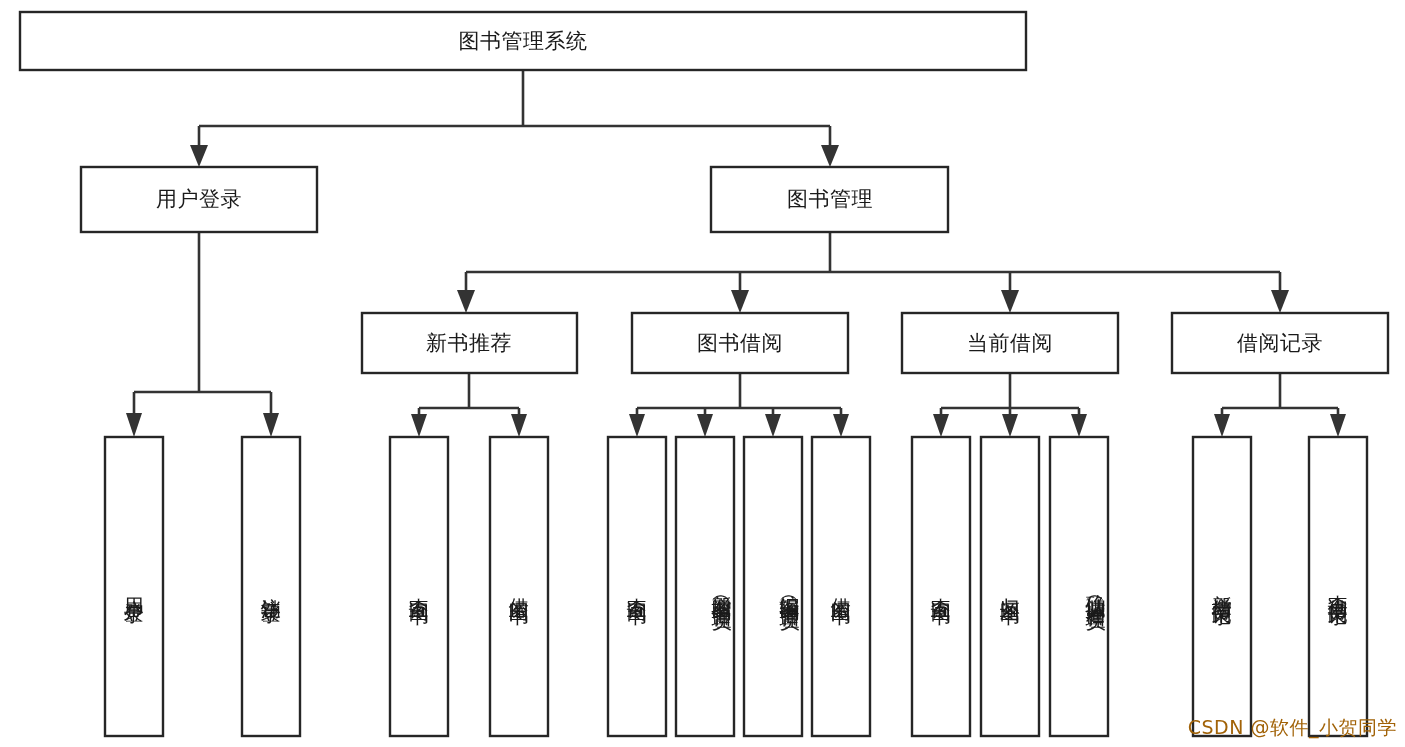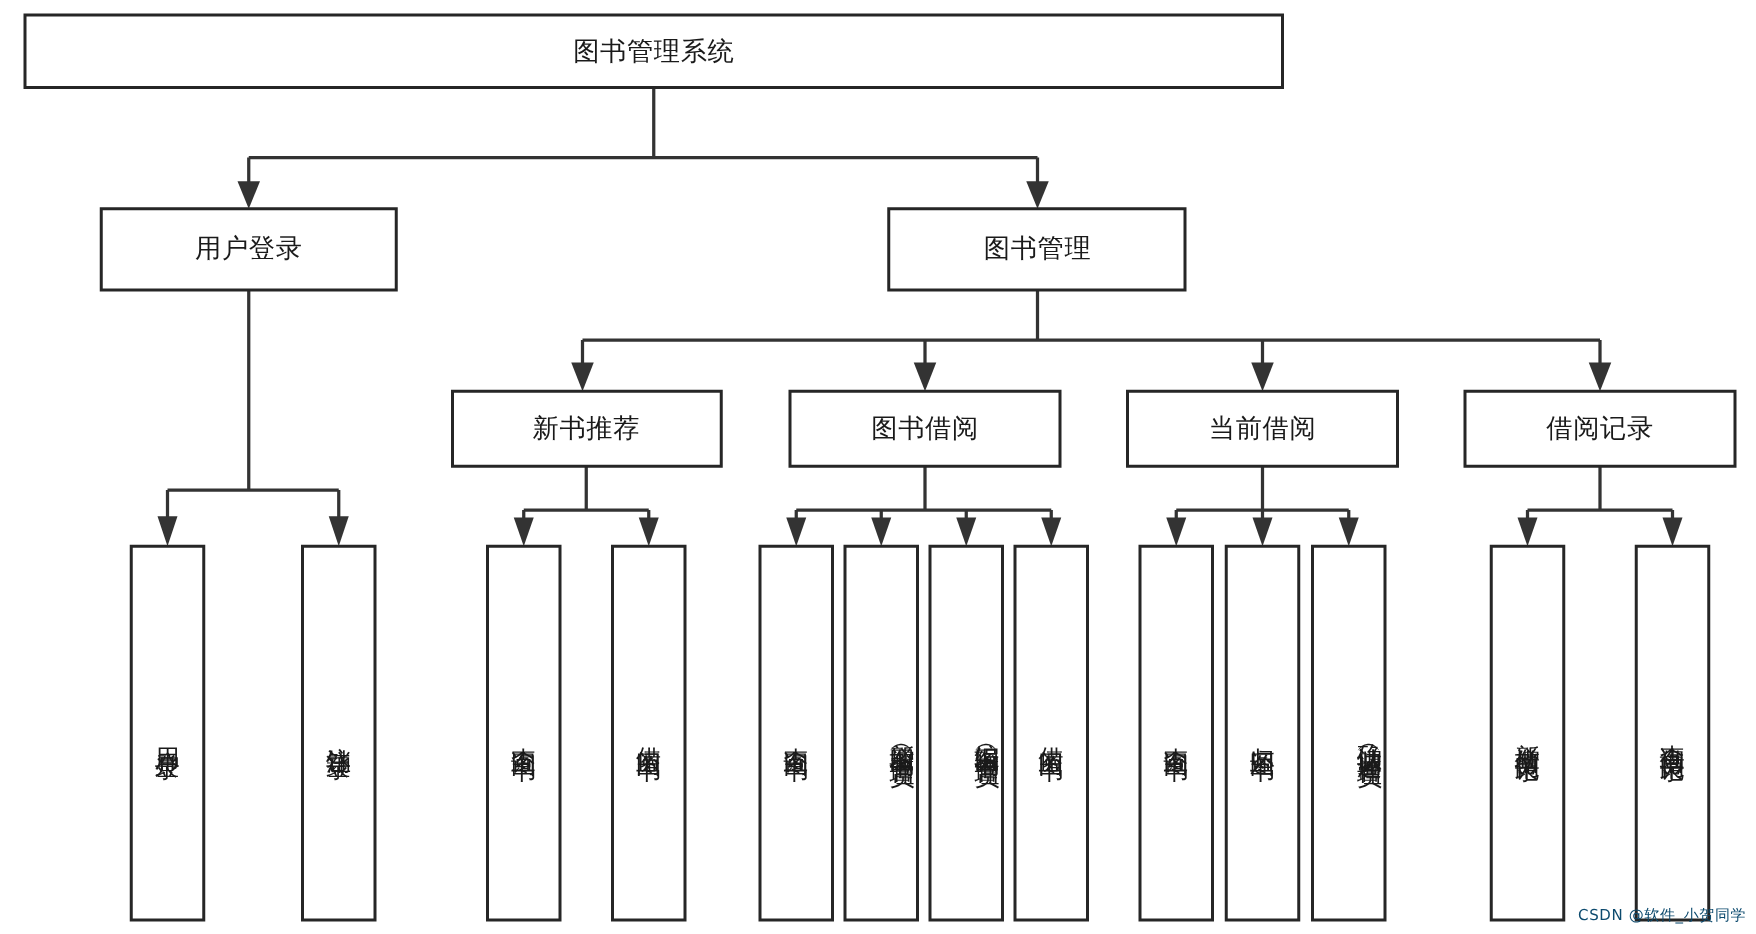--- a/index.html
+++ b/index.html
@@ -64,22 +64,22 @@
     align-items: center;
     justify-content: center;
     pointer-events: none;
     white-space: normal;
   }
   .watermark {
     position: absolute;
     right: 8px;
     bottom: 6px;
     font-family: "DejaVu Sans", "Liberation Sans", sans-serif;
-    font-size: 12px;
-    color: #0c4a6e;
+    font-size: 19px;
+    color: #a16207;
     letter-spacing: 0.5px;
     white-space: nowrap;
   }
 </style>
 </head>
 <body>
 
 <div id="diagram-root">
 
   <svg class="diagram-canvas" viewBox="0 0 1405 747" xmlns="http://www.w3.org/2000/svg">

